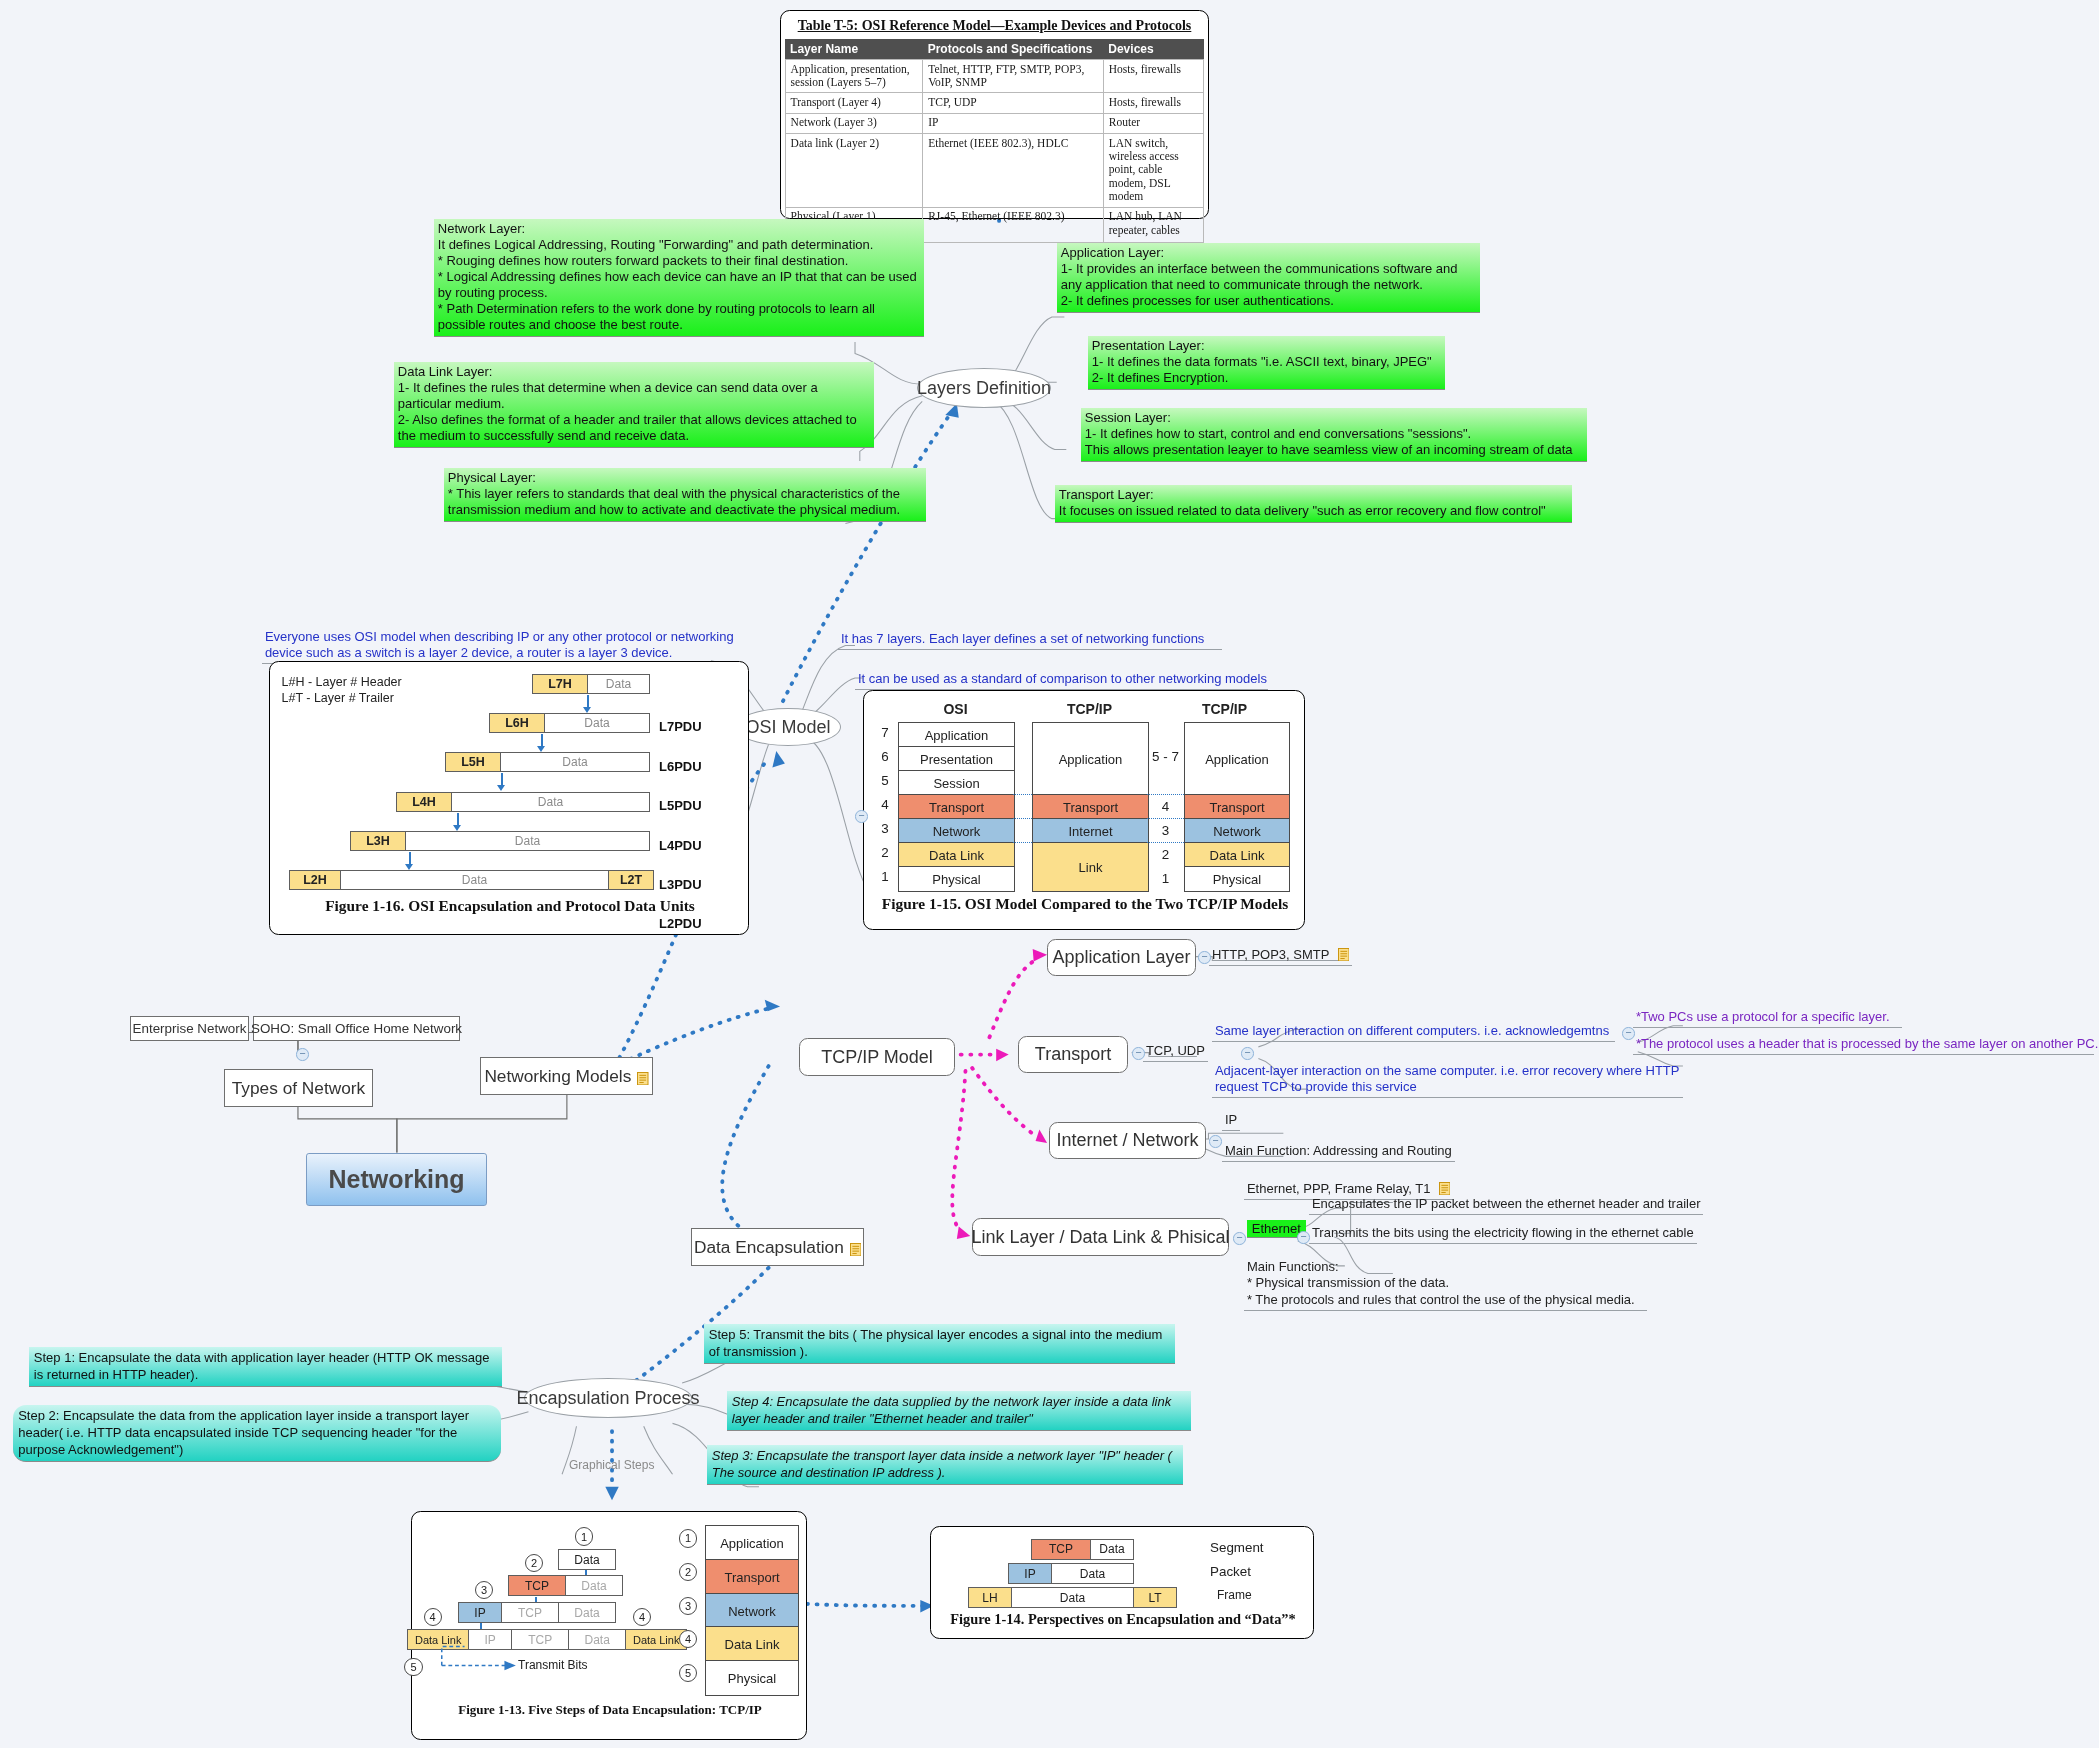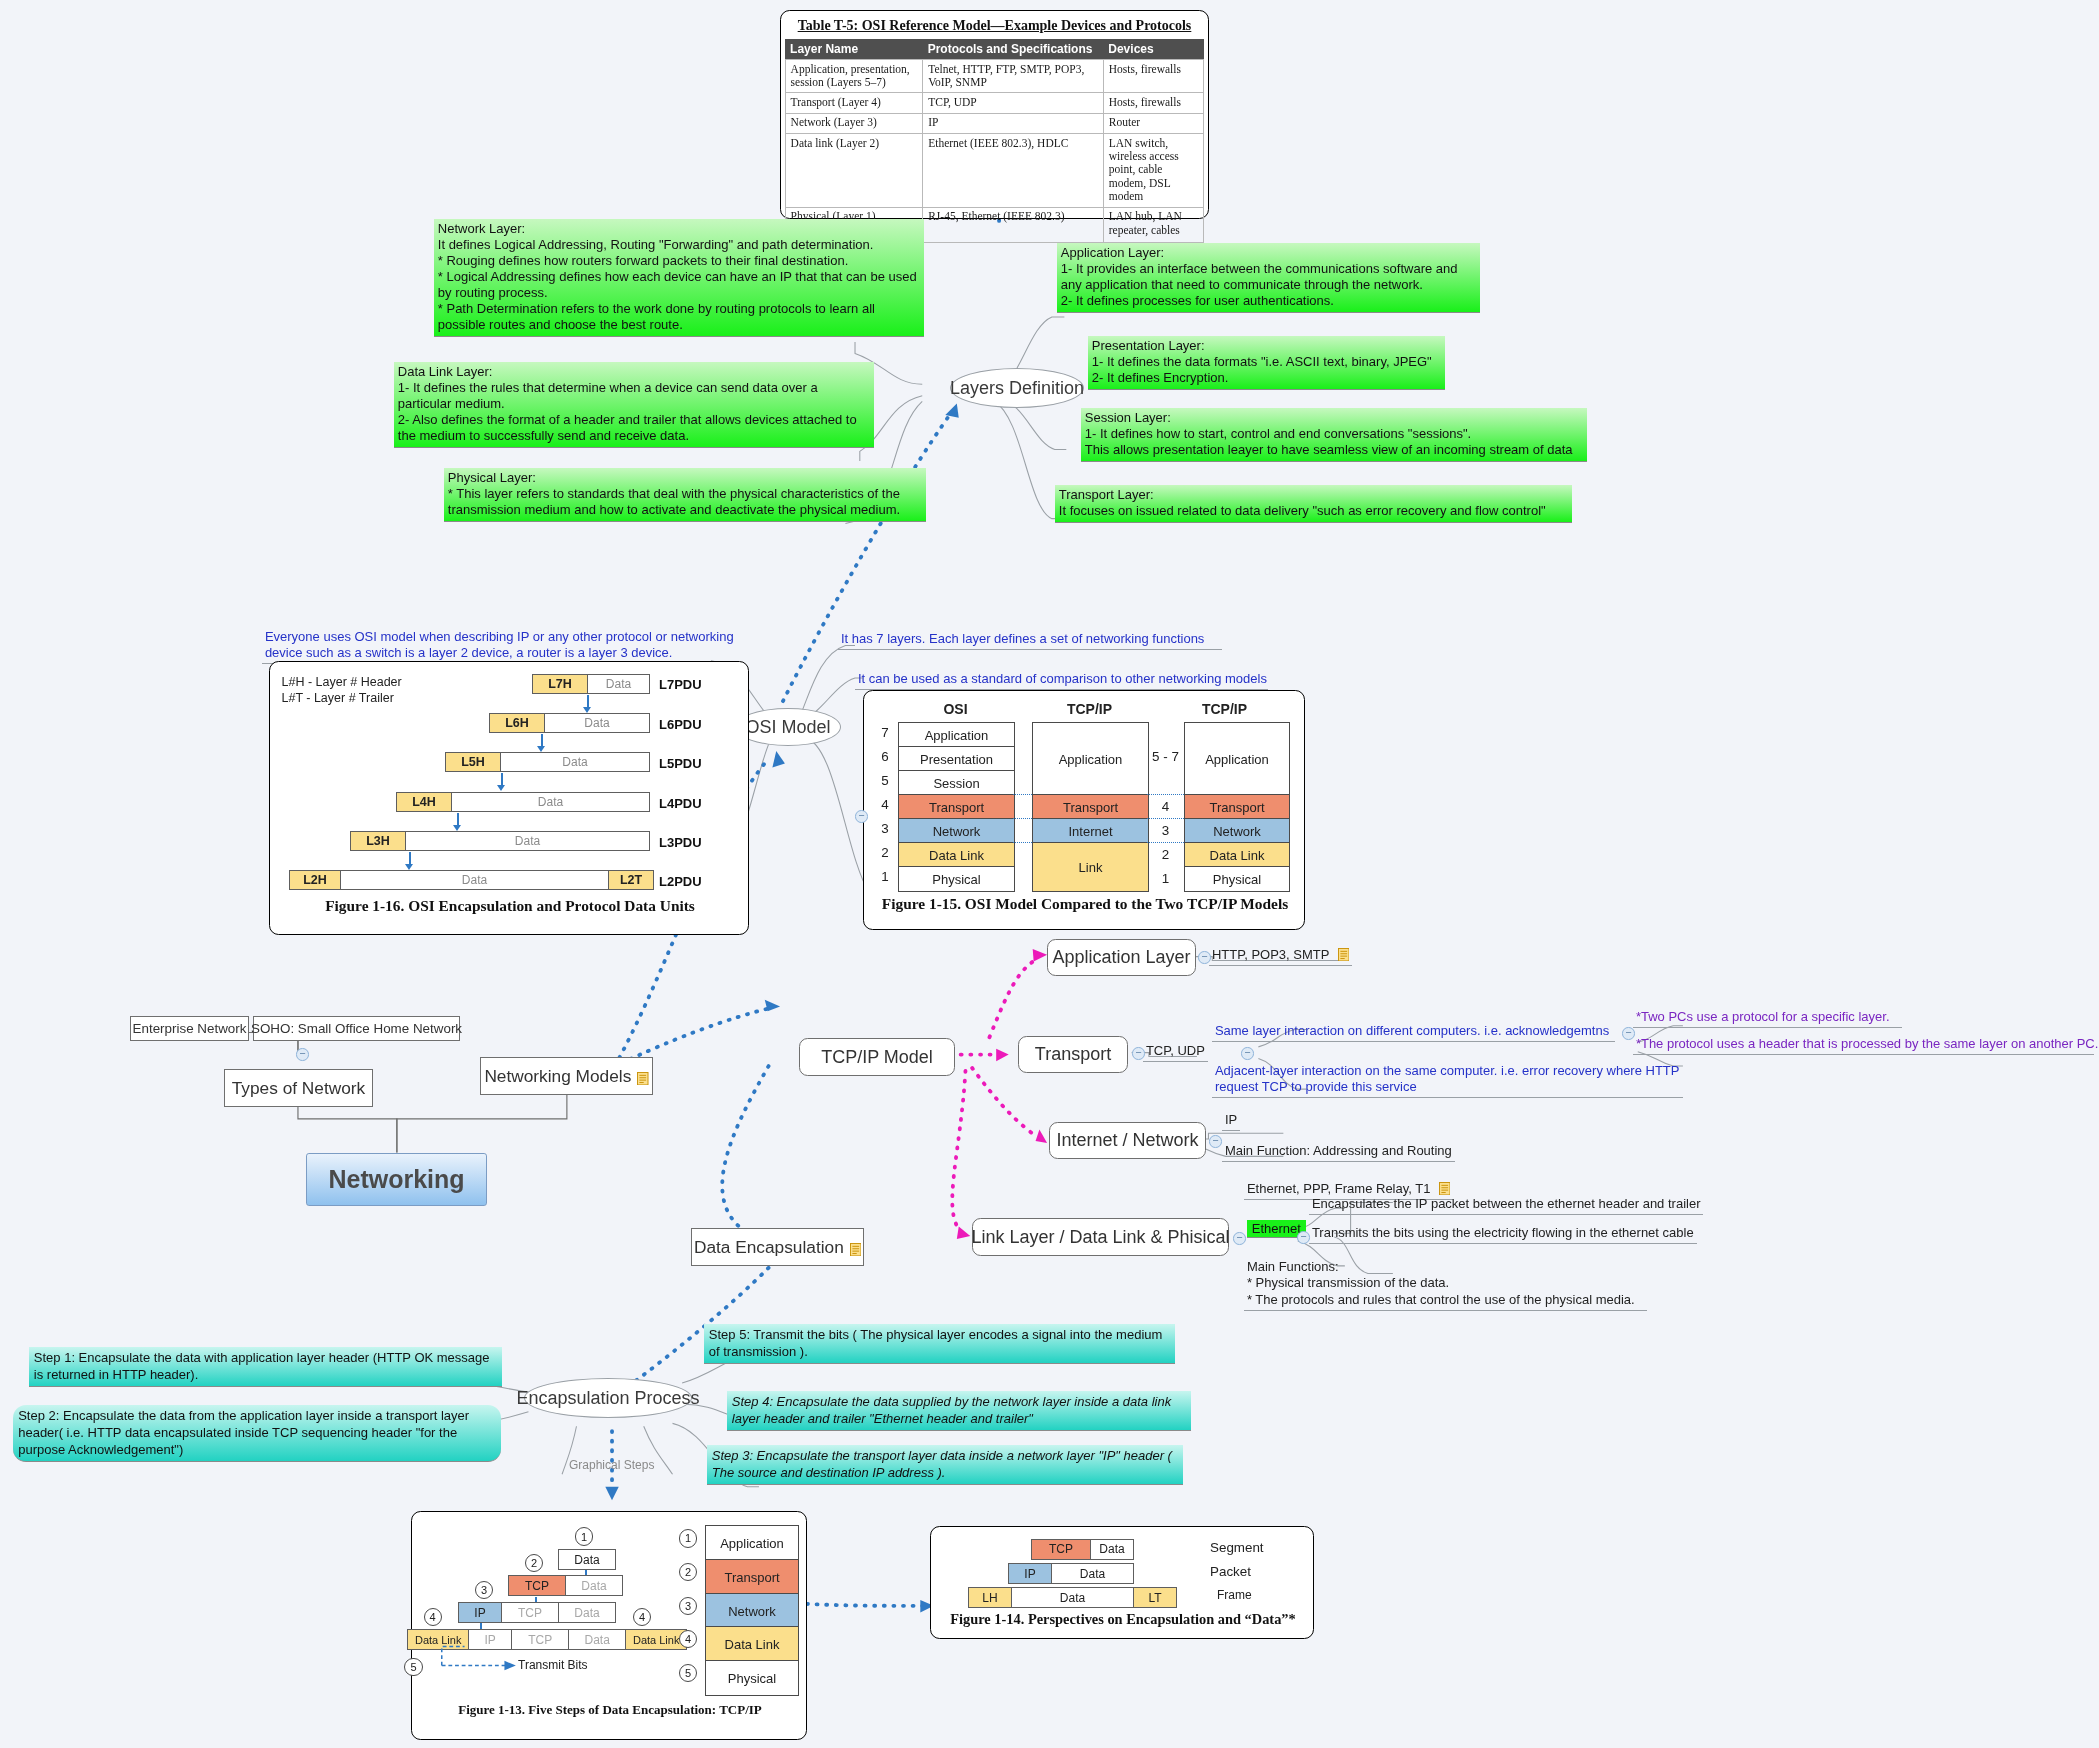--- a/index.html
+++ b/index.html
@@ -67,21 +67,21 @@
     background:#fff;border:1px solid #000000;border-radius:9.6px;
   }
   .fig-cap{font-family:"Liberation Serif",serif;font-weight:bold;text-align:center;color:#111;}
   .pdu-row{position:absolute;display:flex;height:20px;}
   .pdu-h{background:#fbdf8c;border:1.5px solid #5e5e5e;display:flex;
          align-items:center;justify-content:center;font-size:12.5px;font-weight:bold;color:#222;}
   .pdu-d{background:#fff;border:1.5px solid #5e5e5e;border-left:none;display:flex;
          align-items:center;justify-content:center;font-size:12px;color:#8b8b8b;}
   .pdu-t{background:#fbdf8c;border:1.5px solid #5e5e5e;border-left:none;display:flex;
          align-items:center;justify-content:center;font-size:12.5px;font-weight:bold;color:#222;}
-  .pdu-name{position:absolute;font-size:13px;font-weight:bold;color:#111;}
+  .pdu-name{position:absolute;font-size:13px;font-weight:bold;color:#111;margin-top:42px;}
   .down-arrow{position:absolute;width:1.9px;background:#2f79c4;}
   .down-arrow:after{content:"";position:absolute;left:-3.8px;bottom:-5.8px;
     border-left:4.8px solid transparent;border-right:4.8px solid transparent;border-top:6.7px solid #2f79c4;}
   
   .stk{position:absolute;border:1.5px solid #4a4a4a;display:flex;align-items:center;
        justify-content:center;font-size:13px;color:#222;background:#fff;}
   .stk.t{background:#ef8e6e;}
   .stk.n{background:#9cc2e0;}
   .stk.d{background:#fbdf8c;}
   .stk-num{position:absolute;font-size:13.4px;color:#222;text-align:center;width:19px;}
@@ -209,21 +209,21 @@
         </tr>
       <tr>
         <td style="height:29px">Physical (Layer 1)</td>
         <td>RJ-45, Ethernet (IEEE 802.3)</td>
         <td>LAN hub, LAN repeater, cables</td>
         </tr>
     </tbody>
   </table>
 </div>
 
-<div class="abs ellipse-node" style="left:917px;top:368px;width:134px;height:40px;margin-left:33px;">
+<div class="abs ellipse-node" style="left:917px;top:368px;width:134px;height:40px;">
   <span>Layers Definition</span>
 </div>
 
 <div class="abs green-box" style="left:434px;top:219px;width:490px;white-space:pre-line;">Network Layer:
 It defines Logical Addressing, Routing "Forwarding" and path determination.
 * Rouging defines how routers forward packets to their final destination.
 * Logical Addressing defines how each device can have an IP that that can be used by routing process.
 * Path Determination refers to the work done by routing protocols to learn all possible routes and choose the best route.</div>
 
 <div class="abs green-box" style="left:394px;top:362px;width:480px;white-space:pre-line;">Data Link Layer:

